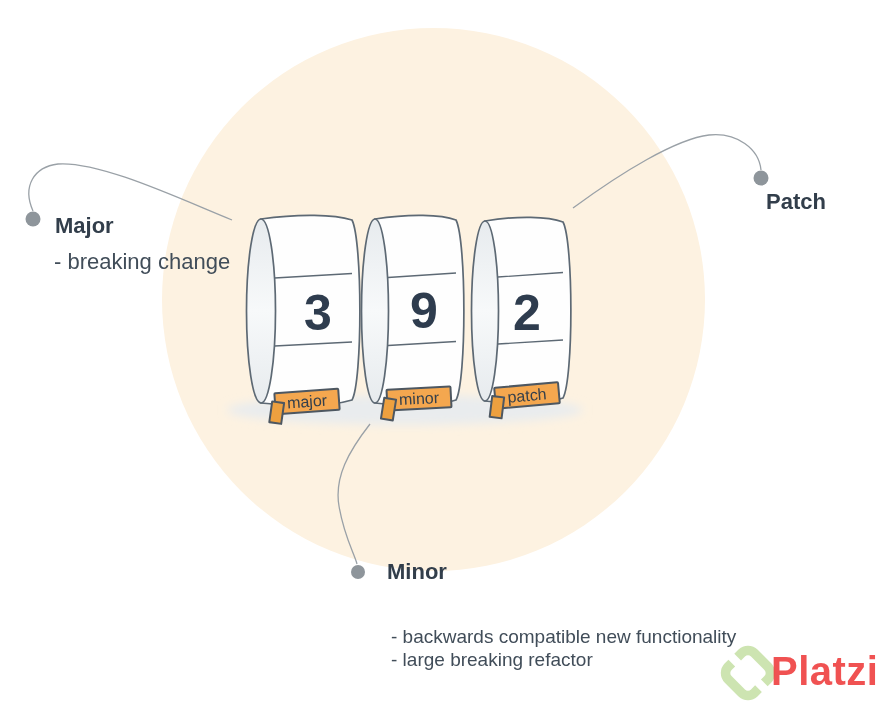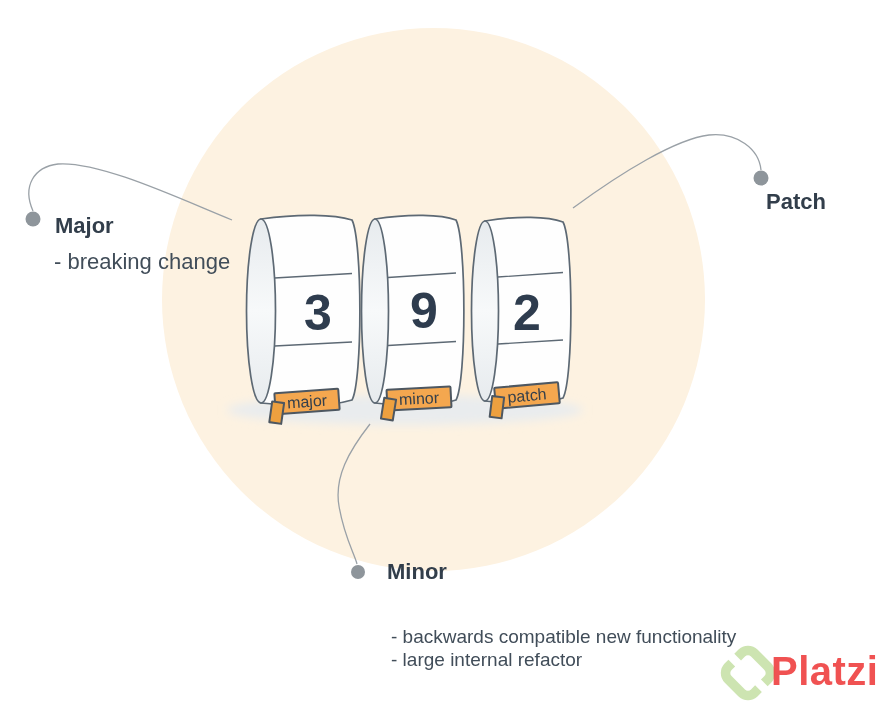--- a/index.html
+++ b/index.html
@@ -126,18 +126,18 @@
   <div class="tag tag-2">patch</div>
 
   <div class="callout-title t-major-title">Major</div>
   <div class="callout-note t-major-note">- breaking change</div>
 
   <div class="callout-title t-patch-title">Patch</div>
 
   <div class="callout-title t-minor-title">Minor</div>
   <div class="minor-notes">
     <div>- backwards compatible new functionality</div>
-    <div>- large internal refactor</div>
+    <div>- large breaking refactor</div>
   </div>
 
   <div class="wm-text">Platzi</div>
 
 </div>
 
 </body></html>

